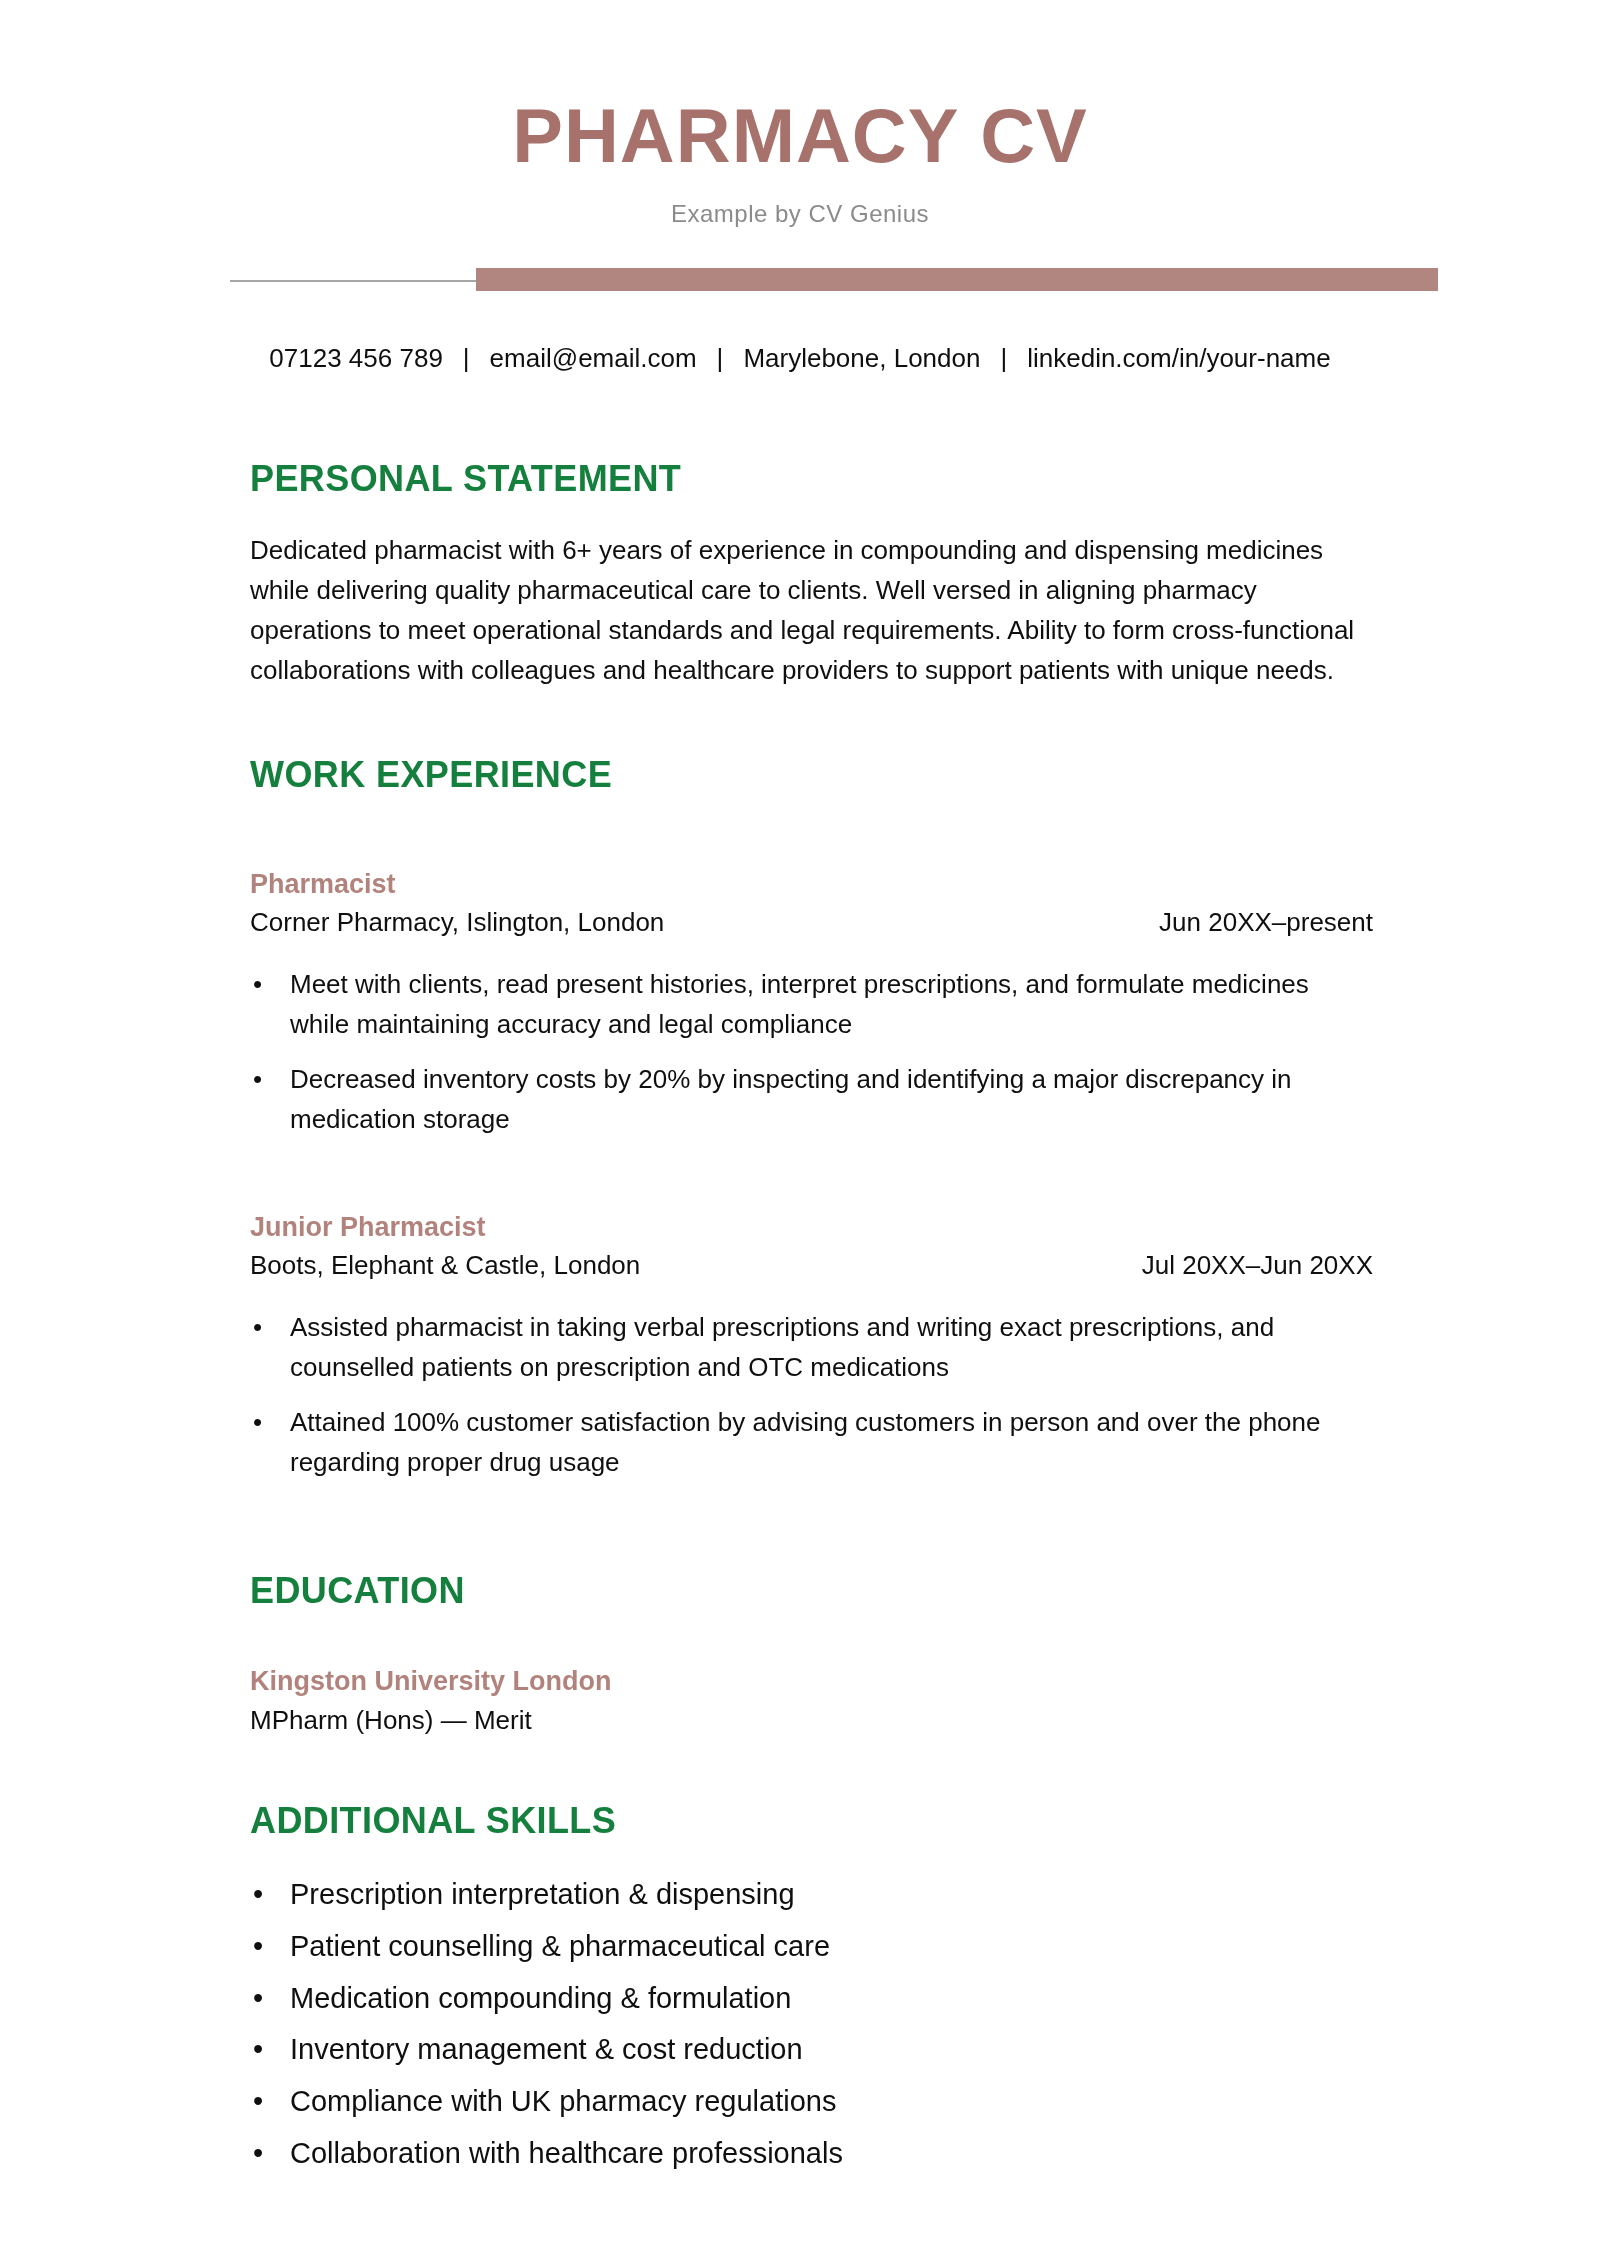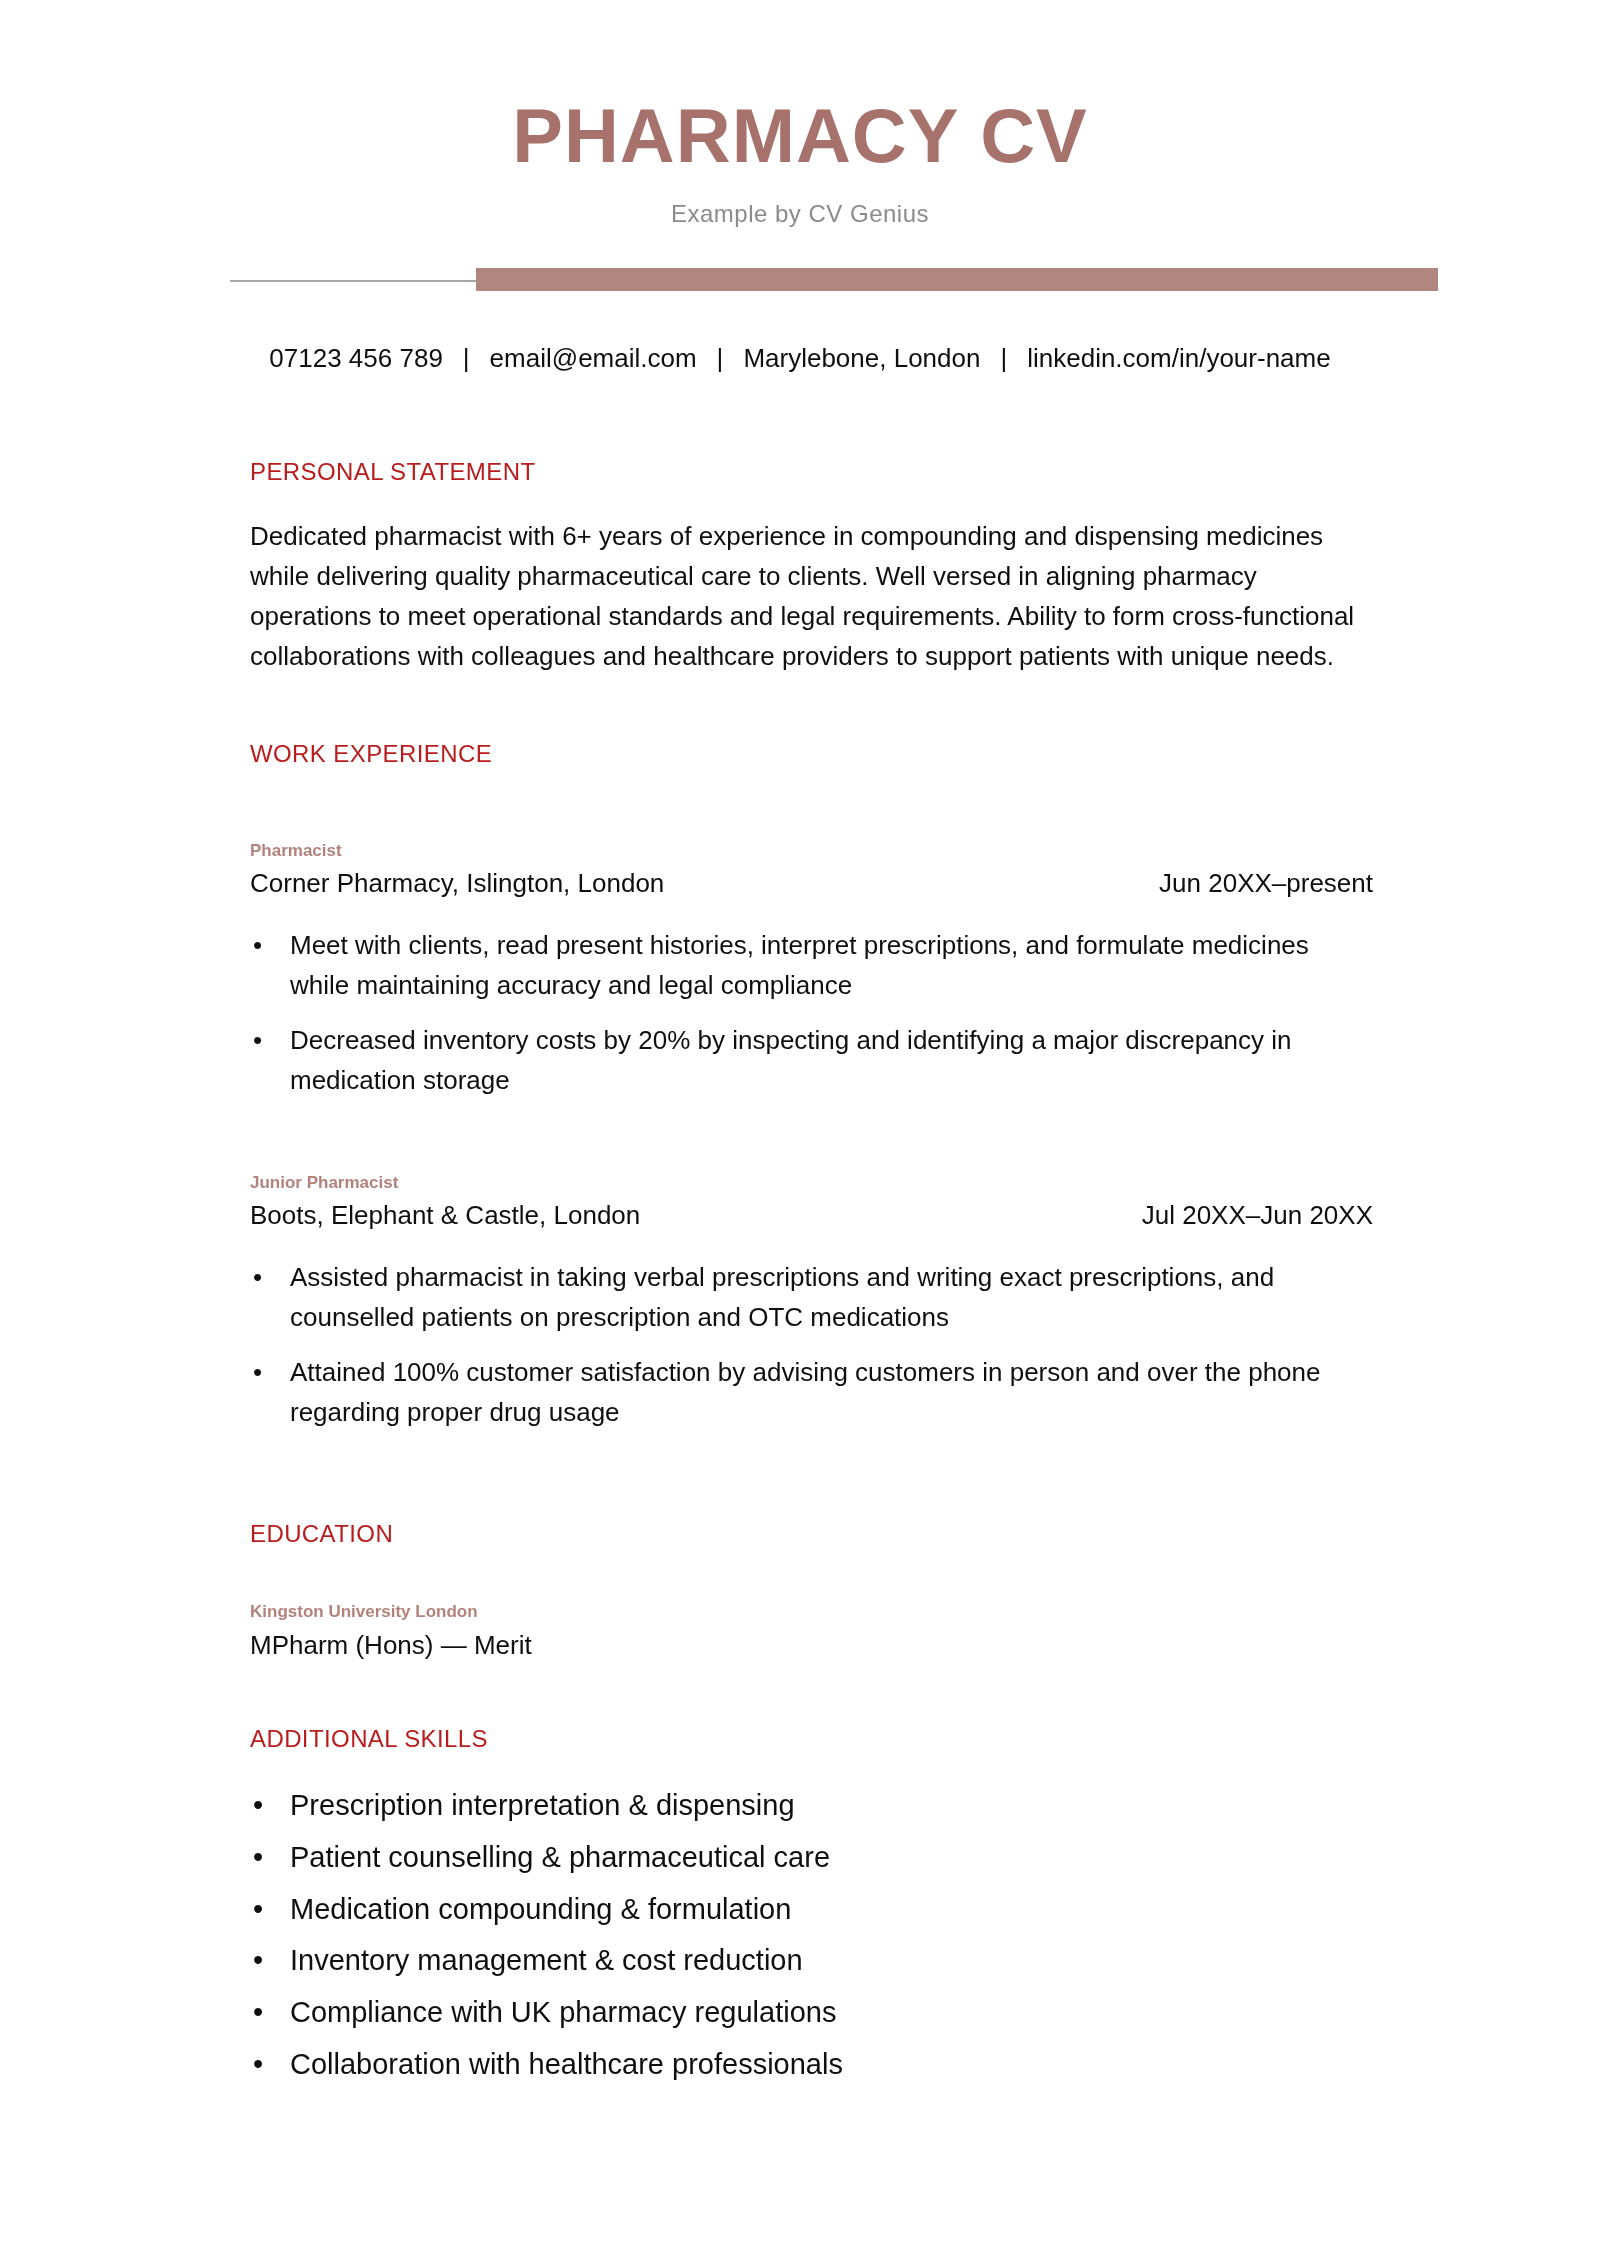--- a/index.html
+++ b/index.html
@@ -60,37 +60,37 @@
     font-size: 26px;
     color: #0f0f0f;
   }
   .contact .sep { margin: 0 20px; color: #0f0f0f; }
 
   
   main { padding: 0 65px 0 88px; }
 
   .section-heading {
     margin: 64px 0 0 0;
-    font-size: 24px;
-    font-weight: normal;
+    font-size: 36px;
+    font-weight: bold;
     letter-spacing: 0.4px;
-    color: #b91c1c;
+    color: #15803d;
   }
   .section-heading.first { margin-top: 84px; }
   .section-heading.education-gap { margin-top: 88px; }
 
   .statement {
     margin: 30px 0 0 0;
     font-size: 26px;
     line-height: 1.54;
   }
 
   .job-title, .school-name {
     margin: 73px 0 0 0;
-    font-size: 17px;
+    font-size: 27px;
     font-weight: bold;
     color: #b2837d;
   }
   .school-name { margin-top: 54px; }
 
   .meta-row {
     display: flex;
     justify-content: space-between;
     align-items: flex-start;
     margin-top: 7px;

